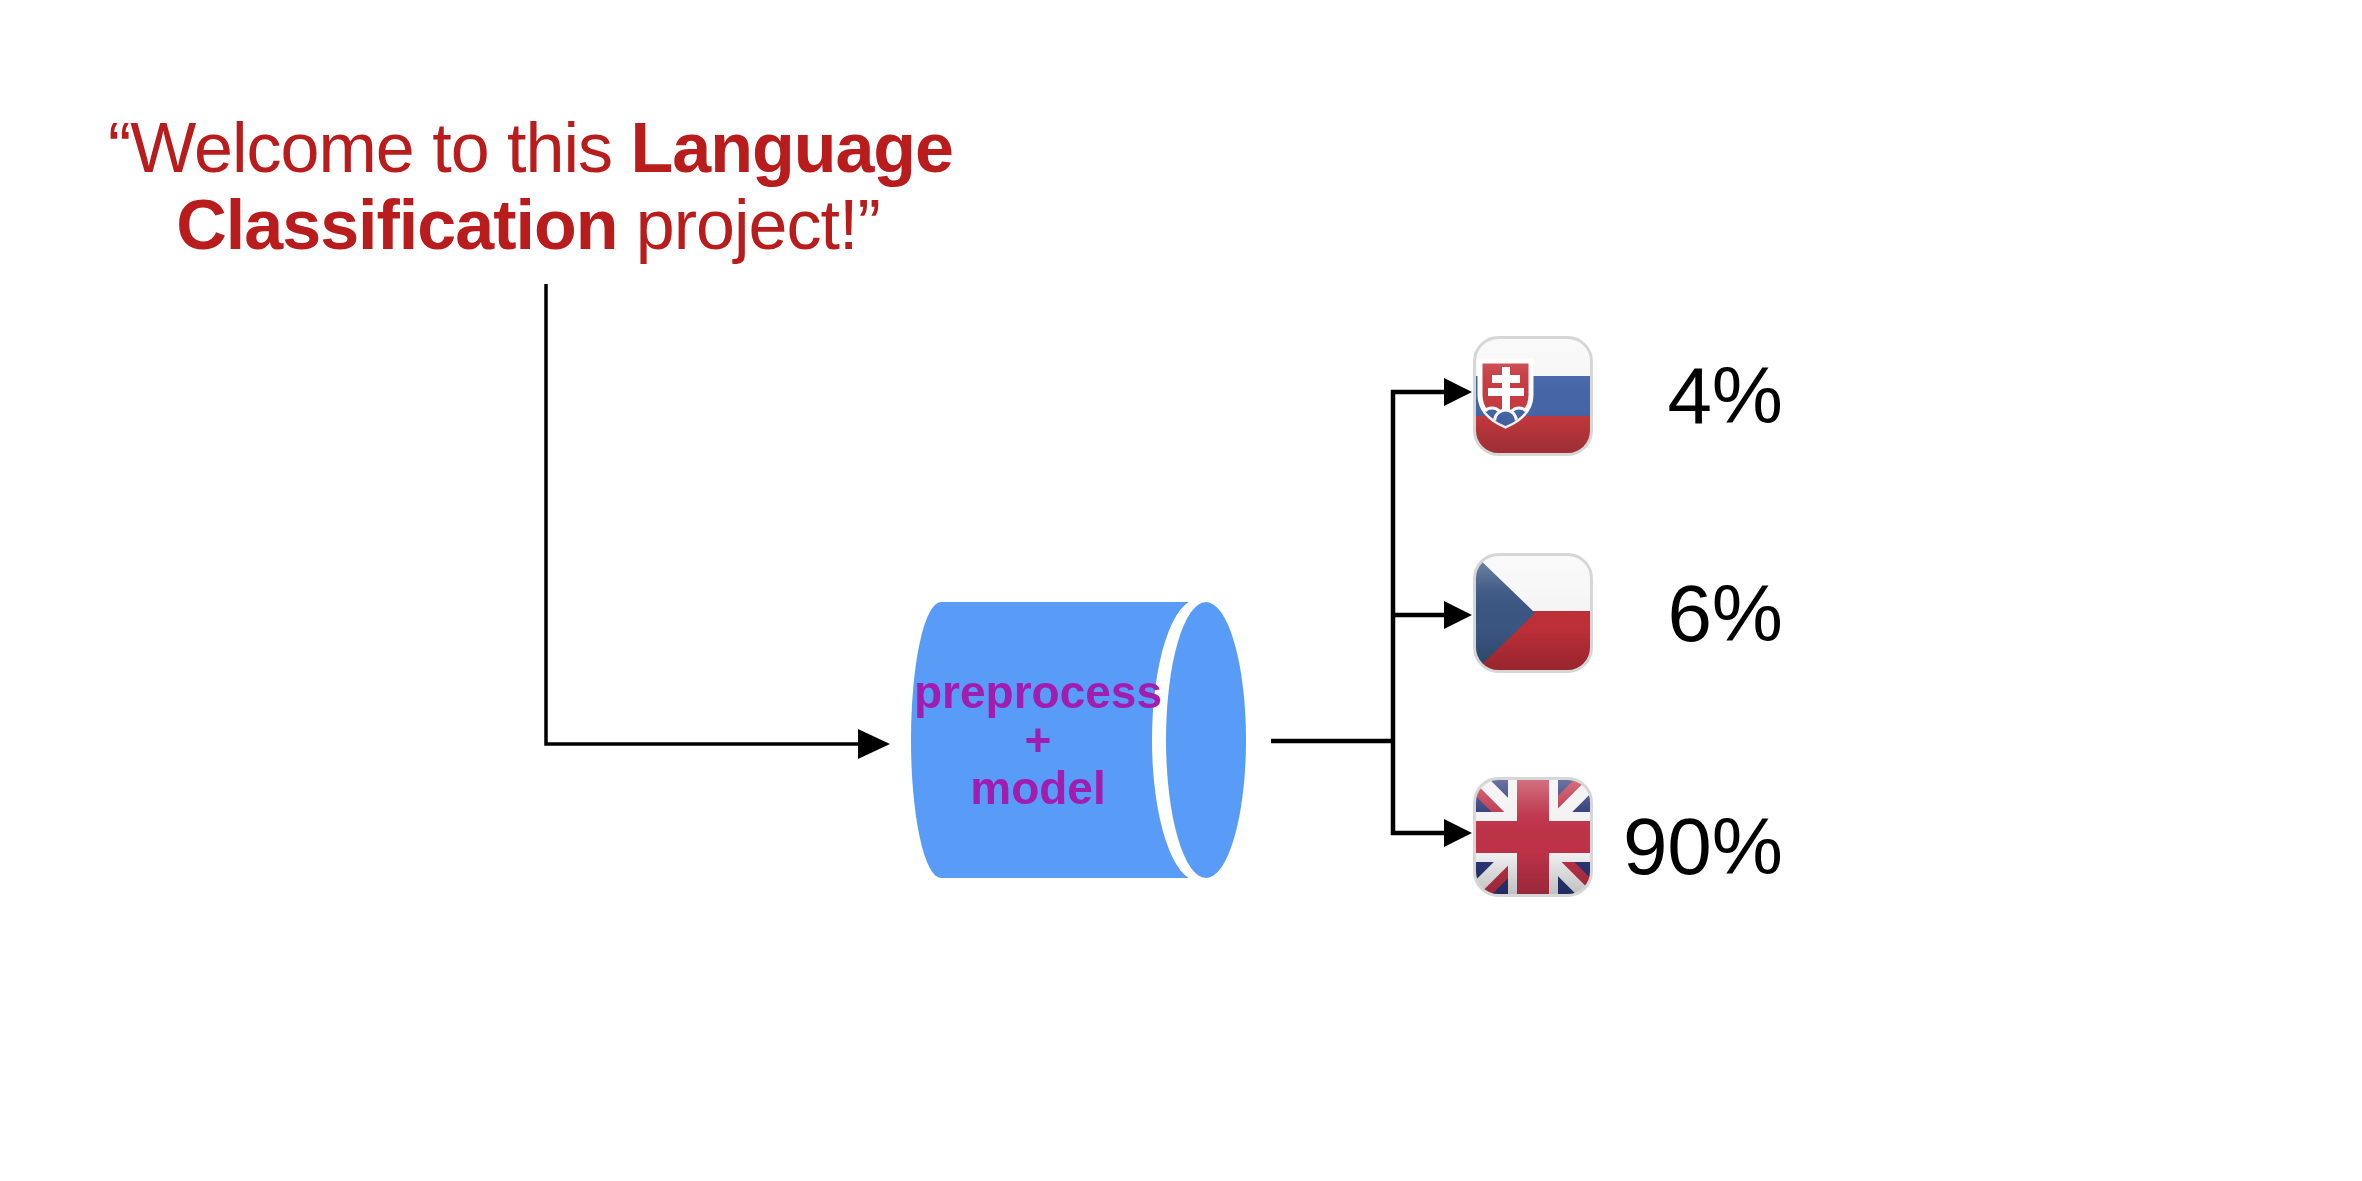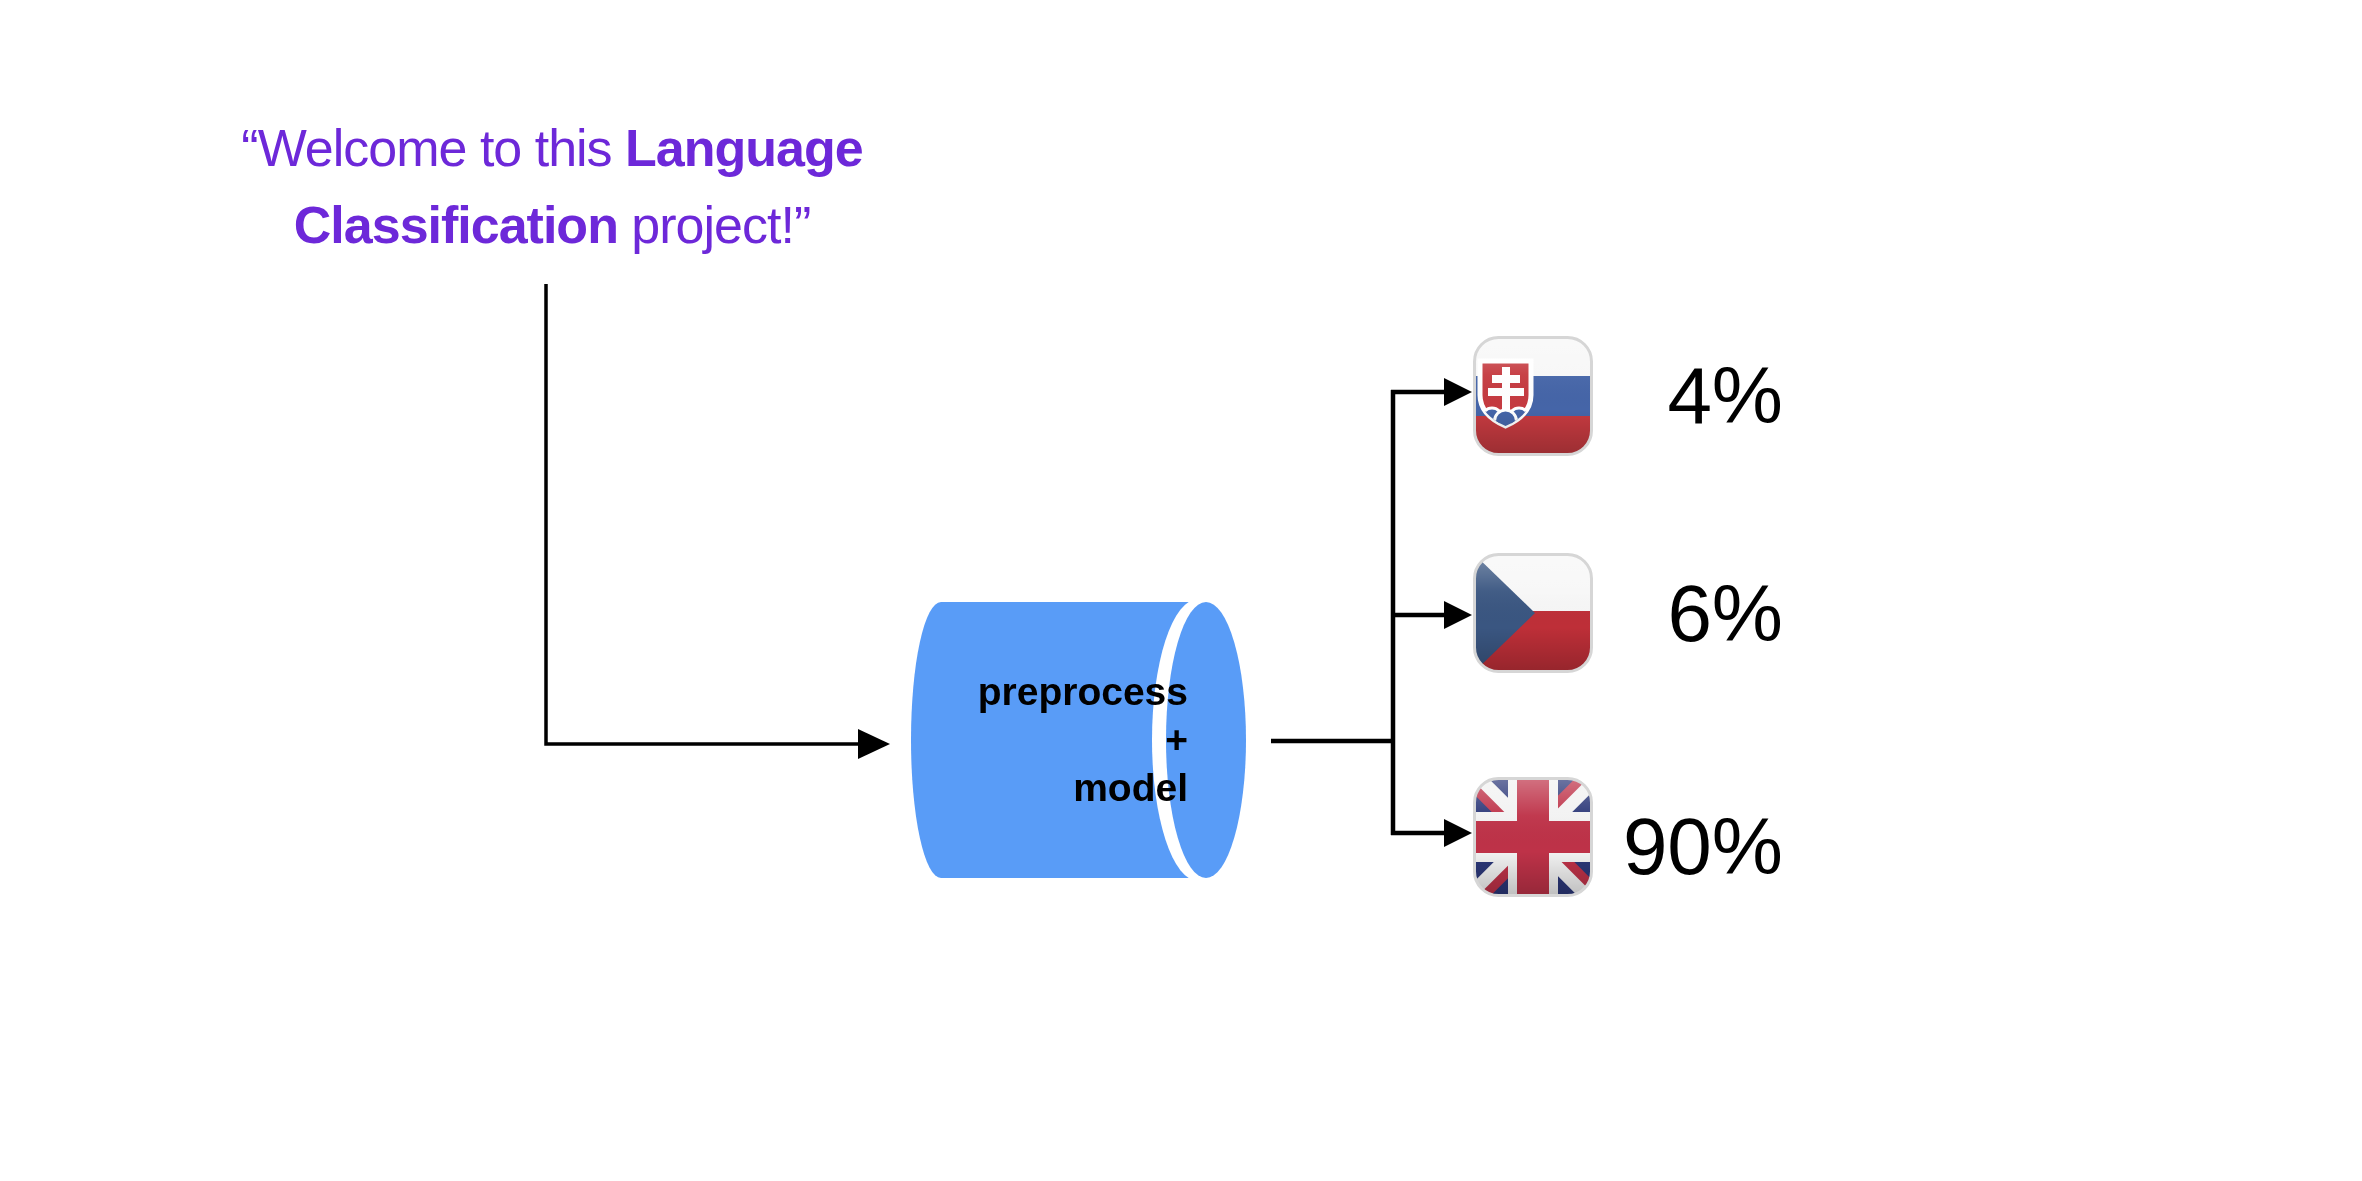--- a/index.html
+++ b/index.html
@@ -17,41 +17,41 @@
     color: #000000;
   }
   .abs { position: absolute; }
   #connector-layer {
     position: absolute;
     left: 0; top: 0;
     width: 2362px;
     height: 1181px;
   }
   .quote-block {
-    left: 132px;
+    left: 108px;
     top: 110px;
     width: 840px;
     text-align: center;
-    font-size: 52px;
+    font-size: 70px;
     line-height: 77px;
     letter-spacing: -1px;
     font-weight: 400;
-    color: #6d28d9;
+    color: #b91c1c;
     white-space: nowrap;
   }
   .quote-block .b { font-weight: 700; }
   .cyl-label {
     left: 888px;
     top: 668px;
     width: 300px;
-    text-align: right;
+    text-align: center;
     font-weight: 700;
-    font-size: 39px;
+    font-size: 46px;
     line-height: 48px;
-    color: #000000;
+    color: #a21caf;
   }
   .pct {
     right: 579px;
     transform: translateY(-50%);
     font-size: 80px;
     font-weight: 400;
     letter-spacing: 0px;
     color: #000;
     white-space: nowrap;
   }

